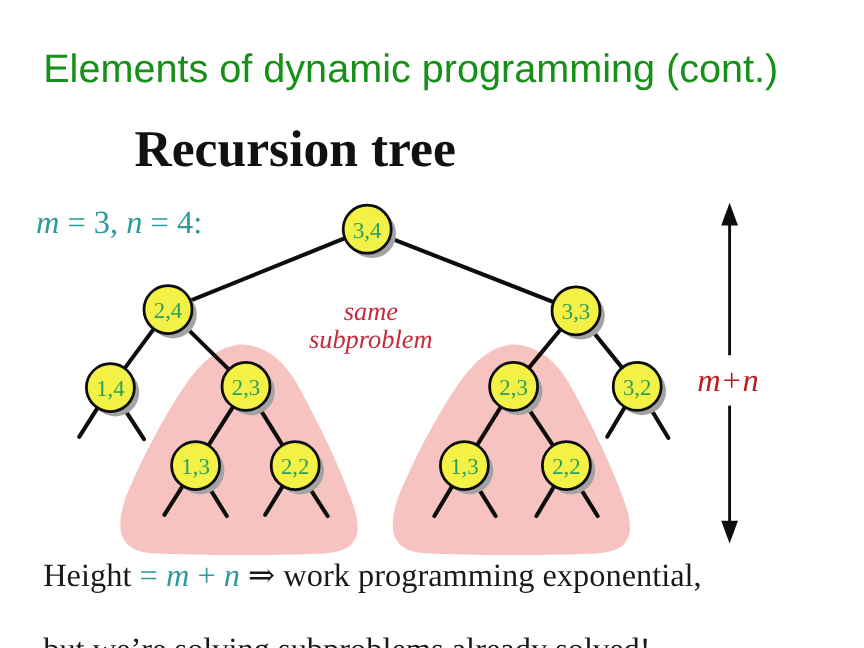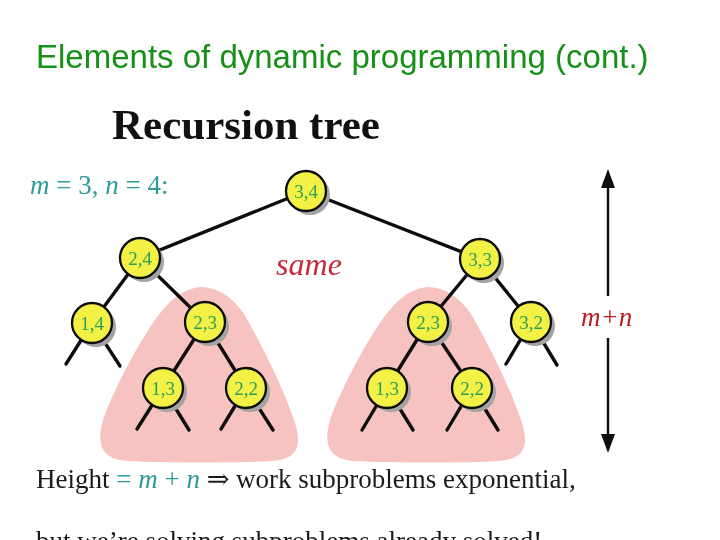--- a/index.html
+++ b/index.html
@@ -3,21 +3,21 @@
 <meta charset="utf-8">
 <style>
   html,body{margin:0;padding:0;background:#ffffff;}
   .slide{position:relative;width:720px;height:540px;background:#ffffff;overflow:hidden;
          font-family:"Liberation Serif","DejaVu Serif",serif;}
   .abs{position:absolute;}
   .page-title{left:36px;top:38px;width:670px;font-family:"Liberation Sans","DejaVu Sans",sans-serif;
               font-size:33px;color:#169016;white-space:pre;}
   .section-heading{left:112px;top:100px;font-size:43px;font-weight:bold;color:#111111;white-space:pre;}
   .params-label{left:30px;top:170px;font-size:27px;color:#2e9a9a;white-space:pre;text-align:right;}
-  .same-subproblem{left:214px;top:248px;width:190px;text-align:center;font-size:32px;
+  .same-subproblem{left:214px;top:248px;width:190px;text-align:center;font-size:22px;
                    font-style:italic;color:#c62a3c;line-height:1.05;}
   .same-subproblem span{display:block;}
   .arrow-label{left:581px;top:302px;font-size:27px;font-style:italic;color:#b91c1c;white-space:pre;text-align:right;}
   .footer-text{left:36px;top:464px;font-size:27px;color:#1a1a1a;line-height:31px;white-space:pre;}
   .it{font-style:italic;}
   .teal{color:#2e9a9a;}
   svg{position:absolute;left:0;top:0;}
   .edge{stroke:#0d0d0d;stroke-width:3.4;stroke-linecap:round;}
   .arrow-line{stroke:#0d0d0d;stroke-width:2.4;}
   .arrow-head{fill:#0d0d0d;}
@@ -127,20 +127,21 @@
     <g>
       <line class="arrow-line" x1="608" y1="185" x2="608" y2="296"></line>
       <line class="arrow-line" x1="608" y1="338" x2="608" y2="437"></line>
       <polygon class="arrow-head" points="608,169 601,188 615,188"></polygon>
       <polygon class="arrow-head" points="608,453 601,434 615,434"></polygon>
     </g>
   </svg>
 
   <div class="abs same-subproblem">
     <span>same</span>
+    <span>subproblem</span>
   </div>
 
   <div class="abs arrow-label">m+n</div>
 
-  <div class="abs footer-text"><span>Height </span><span class="teal">= </span><span class="teal it">m</span><span class="teal"> + </span><span class="teal it">n</span><span> ⇒ work subproblems exponential,</span><br>
+  <div class="abs footer-text"><span>Height </span><span class="teal">= </span><span class="teal it">m</span><span class="teal"> + </span><span class="teal it">n</span><span> ⇒ work programming exponential,</span><br>
 <span>but we’re solving subproblems already solved!</span></div>
 
 </div>
 
 </body></html>

